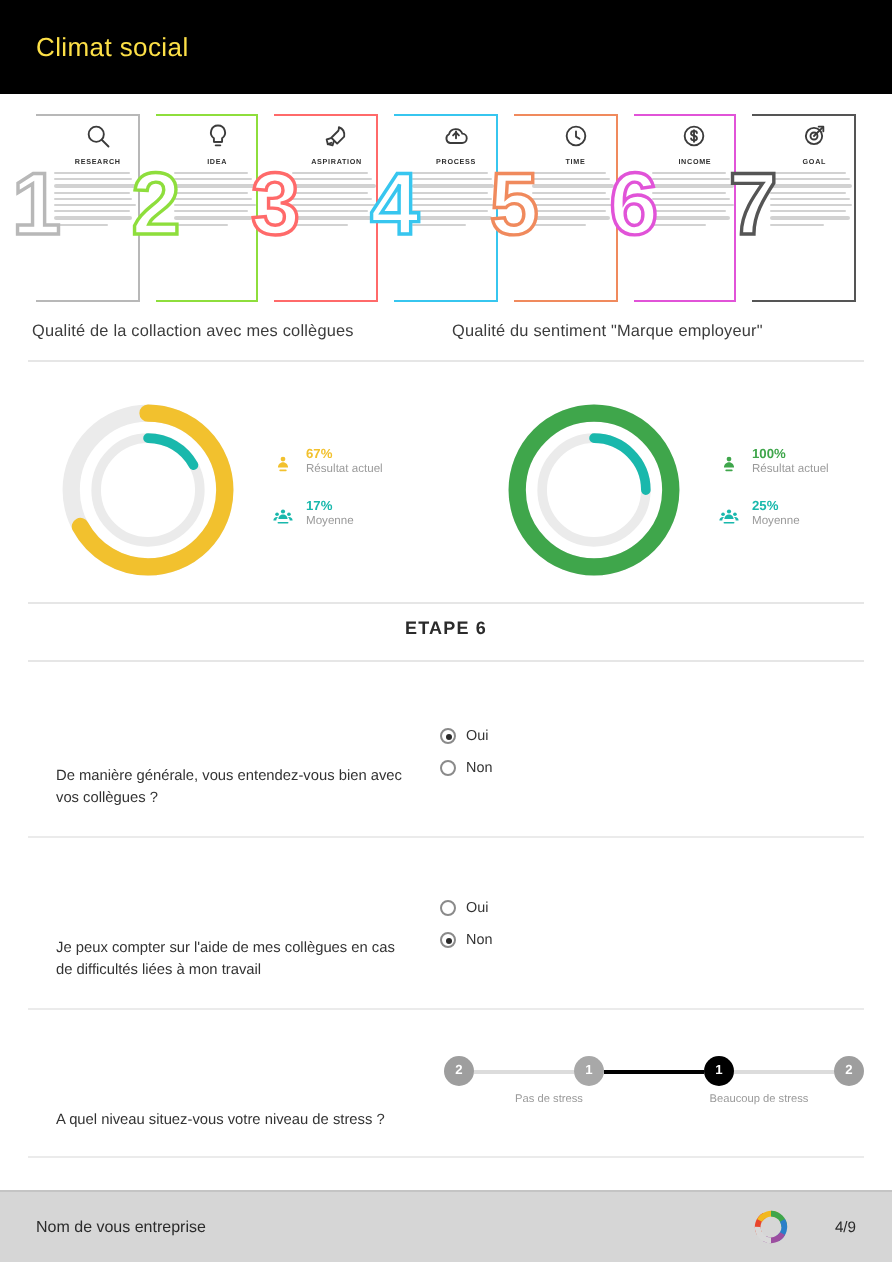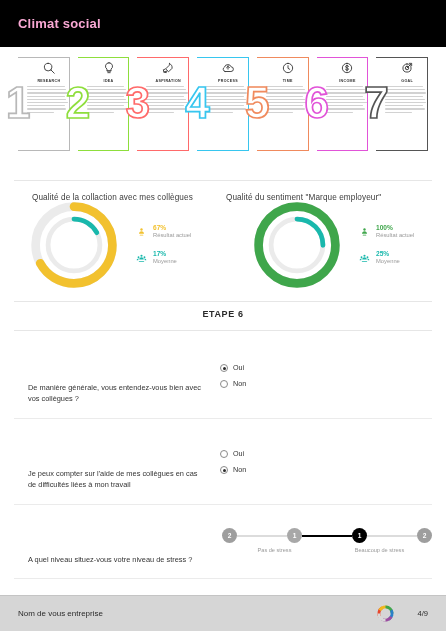--- a/index.html
+++ b/index.html
@@ -15,21 +15,21 @@
     background: #ffffff;
     display: flex; flex-direction: column;
   }
 
   
   .header {
     height: 47px; background: #000000;
     display: flex; align-items: center;
     padding-left: 18px; flex: 0 0 auto;
   }
-  .header-title { color: #f9a8d4; font-size: 13px; font-weight: bold; letter-spacing: .2px; }
+  .header-title { color: #fde047; font-size: 13px; font-weight: normal; letter-spacing: .2px; }
 
   
   .body { flex: 1 1 auto; position: relative; background: #fff; overflow: hidden; }
 
   
   .infographic {
     position: absolute; left: 14px; top: 8px;
     width: 418px; height: 100px;
     display: flex; gap: 0px;
   }
@@ -55,21 +55,21 @@
     margin-bottom: 1.9px; border-radius: 1px;
   }
   .num-glyph {
     font-size: 44px; line-height: 1; font-weight: bold;
     color: #fff; -webkit-text-stroke: 1.7px #bdbdbd;
   }
 
   
   .chart-titles {
     position: absolute; top: 114px; left: 0; width: 100%;
-    display: flex; padding: 0 32px; margin-top: 32px;
+    display: flex; padding: 0 16px;
   }
   .chart-title {
     flex: 1 1 0; font-size: 8.2px; color: #3c3c3c; letter-spacing: .1px;
   }
   .chart-title.right { padding-left: 6px; }
 
   .divider {
     position: absolute; left: 14px; right: 14px;
     height: 1px; background: #e6e6e6;
   }

